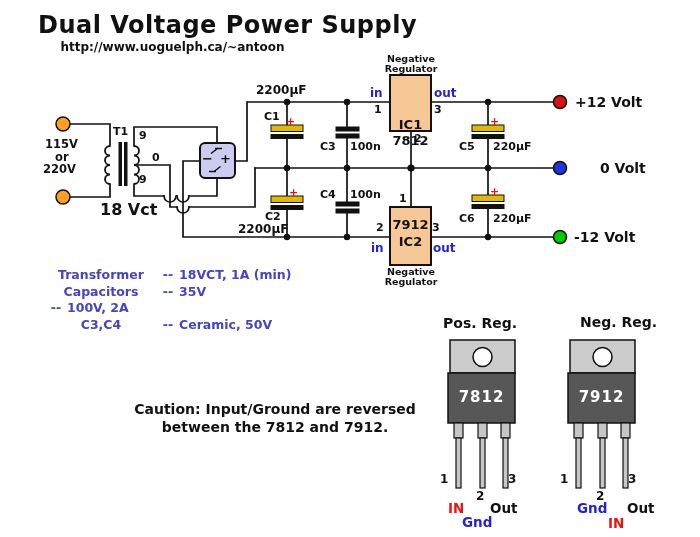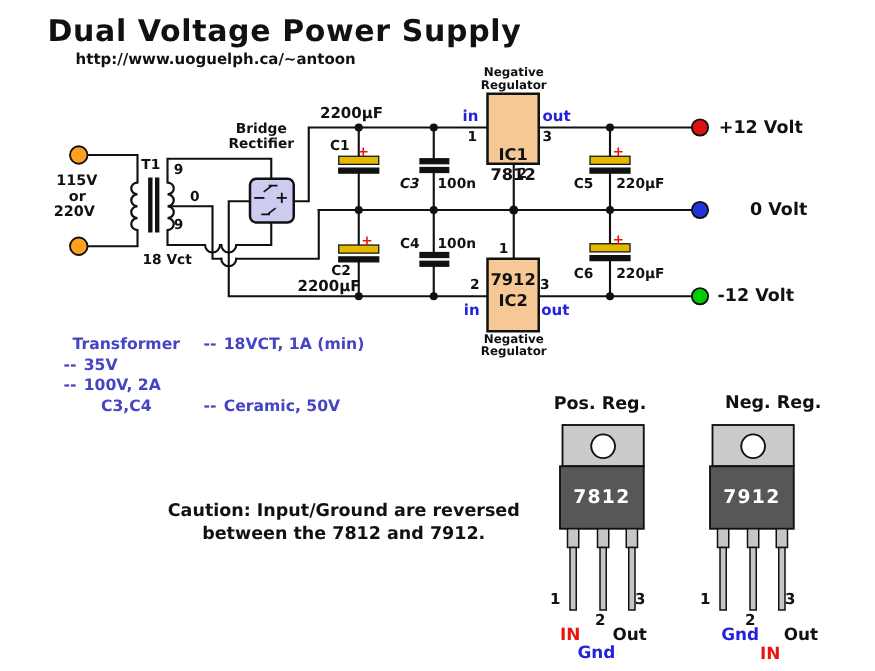--- a/index.html
+++ b/index.html
@@ -143,36 +143,32 @@
   <div id="page-title">Dual Voltage Power Supply</div>
   <div id="page-url">http://www.uoguelph.ca/~antoon</div>
 
   <span class="lbl" style="left:45px;top:139px;font-size:11.5px;">115V</span>
   <span class="lbl" style="left:55px;top:152px;font-size:11.5px;">or</span>
   <span class="lbl" style="left:43px;top:164px;font-size:11.5px;">220V</span>
   <span class="lbl" style="left:113px;top:126px;">T1</span>
   <span class="lbl" style="left:139px;top:130px;">9</span>
   <span class="lbl" style="left:152px;top:152px;">0</span>
   <span class="lbl" style="left:139px;top:174px;">9</span>
-  <span class="lbl" style="left:100px;top:202px;font-size:11px;margin-left:14px;">18 Vct</span>
-
-  <div class="lbl ctr" style="left:170px;top:97px;width:78px;line-height:11.5px;">
-    <div>Bridge</div>
-    <div>Rectifier</div>
-  </div>
+  <span class="lbl" style="left:100px;top:202px;font-size:16px;">18 Vct</span>
+
   <span class="lbl s13" style="left:202px;top:152px;">−</span>
   <span class="lbl s13" style="left:220px;top:152px;">+</span>
 
   <span class="lbl s12" style="left:256px;top:84px;">2200µF</span>
   <span class="lbl" style="left:264px;top:111px;">C1</span>
   <span class="lbl red" style="left:286px;top:116px;">+</span>
   <span class="lbl red" style="left:289px;top:187px;">+</span>
   <span class="lbl" style="left:265px;top:211px;">C2</span>
   <span class="lbl s12" style="left:238px;top:223px;">2200µF</span>
-  <span class="lbl" style="left:320px;top:141px;font-style:italic;">C3</span>
+  <span class="lbl" style="left:320px;top:141px;">C3</span>
   <span class="lbl" style="left:350px;top:141px;">100n</span>
   <span class="lbl" style="left:320px;top:189px;">C4</span>
   <span class="lbl" style="left:350px;top:189px;">100n</span>
   <span class="lbl red" style="left:490px;top:116px;">+</span>
   <span class="lbl" style="left:459px;top:141px;">C5</span>
   <span class="lbl" style="left:493px;top:141px;">220µF</span>
   <span class="lbl red" style="left:490px;top:186px;">+</span>
   <span class="lbl" style="left:459px;top:213px;">C6</span>
   <span class="lbl" style="left:493px;top:213px;">220µF</span>
 
@@ -208,20 +204,21 @@
   <span class="lbl s14" style="left:600px;top:161px;">0 Volt</span>
   <span class="lbl s14" style="left:574px;top:230px;">-12 Volt</span>
 
   <div id="spec-block">
     <div class="spec-row">
       <span class="spec-item">Transformer</span>
       <span class="spec-sep">--</span>
       <span class="spec-val">18VCT, 1A (min)</span>
     </div>
     <div class="spec-row">
+      <span class="spec-item">Capacitors</span>
       <span class="spec-sep">--</span>
       <span class="spec-val">35V</span>
     </div>
     <div class="spec-row">
       <span class="spec-sep">--</span>
       <span class="spec-val">100V, 2A</span>
     </div>
     <div class="spec-row">
       <span class="spec-item">C3,C4</span>
       <span class="spec-sep">--</span>

